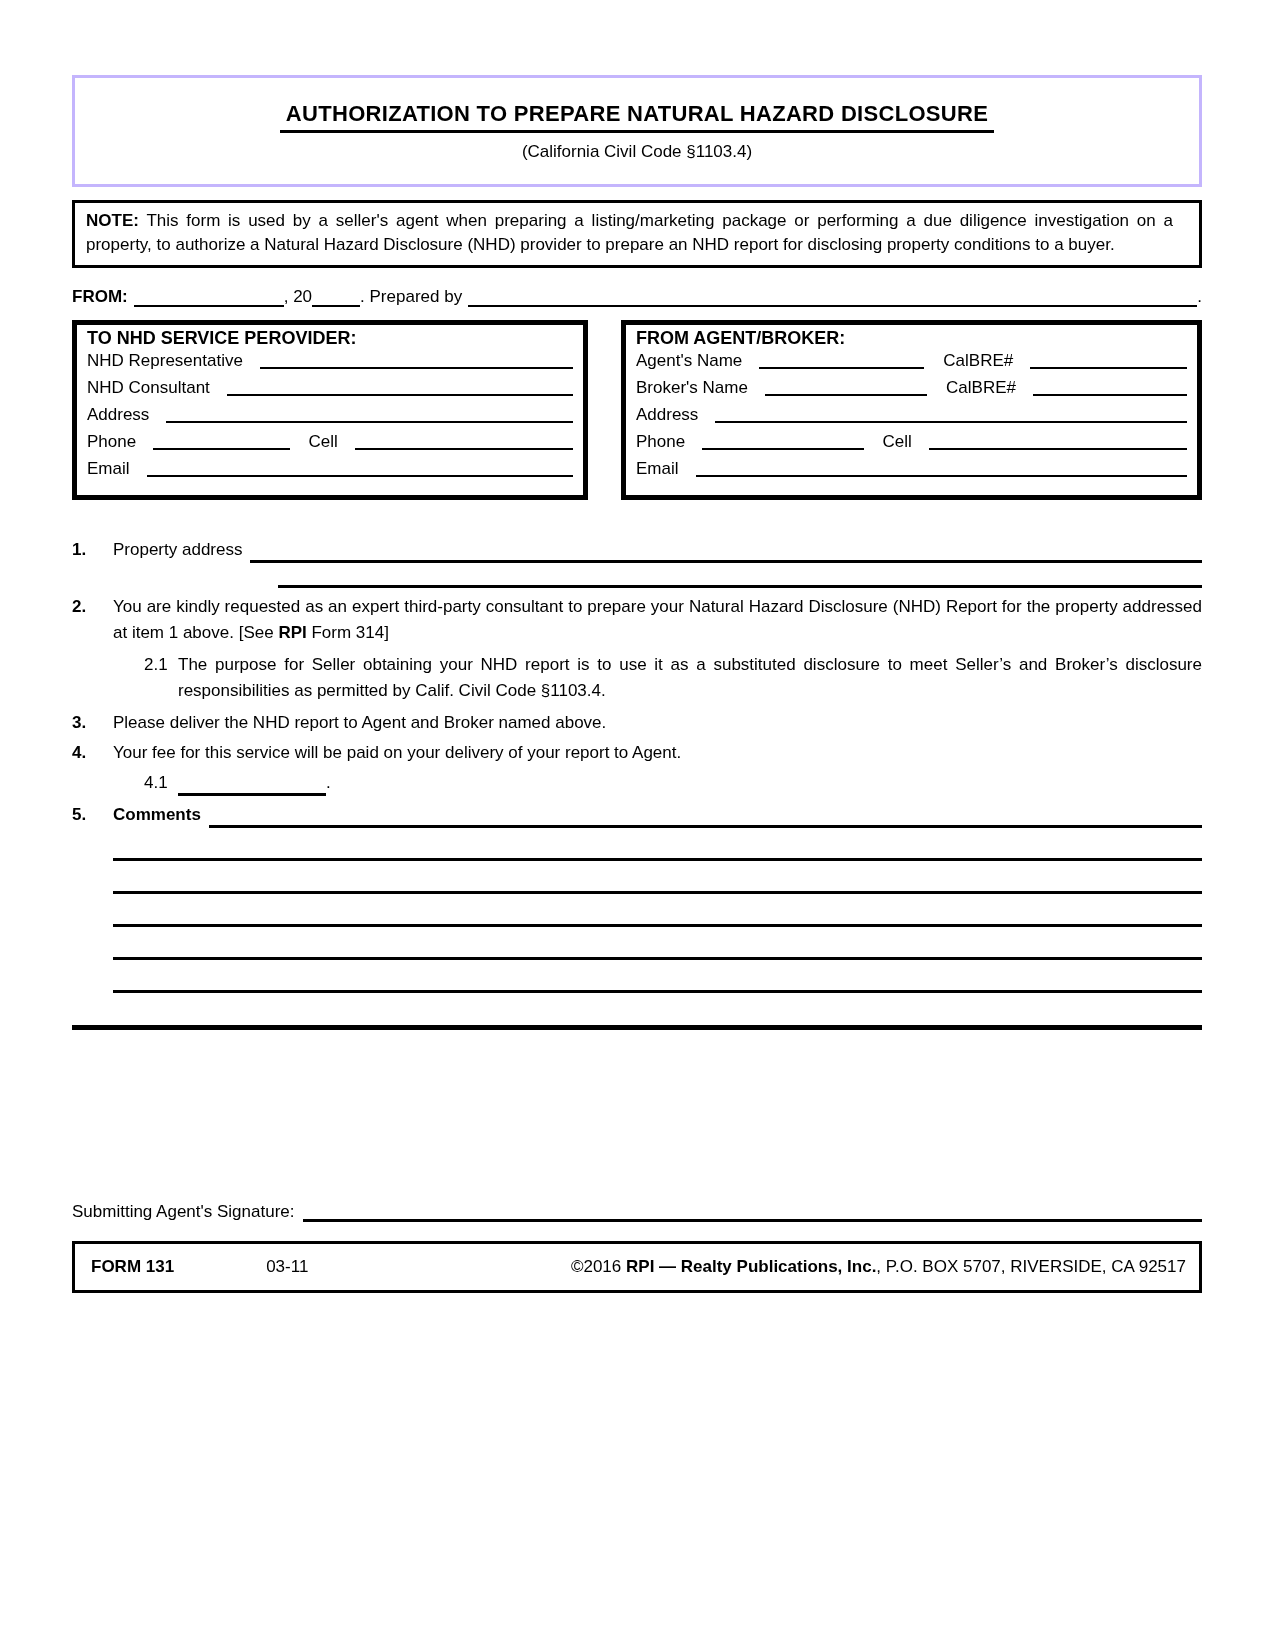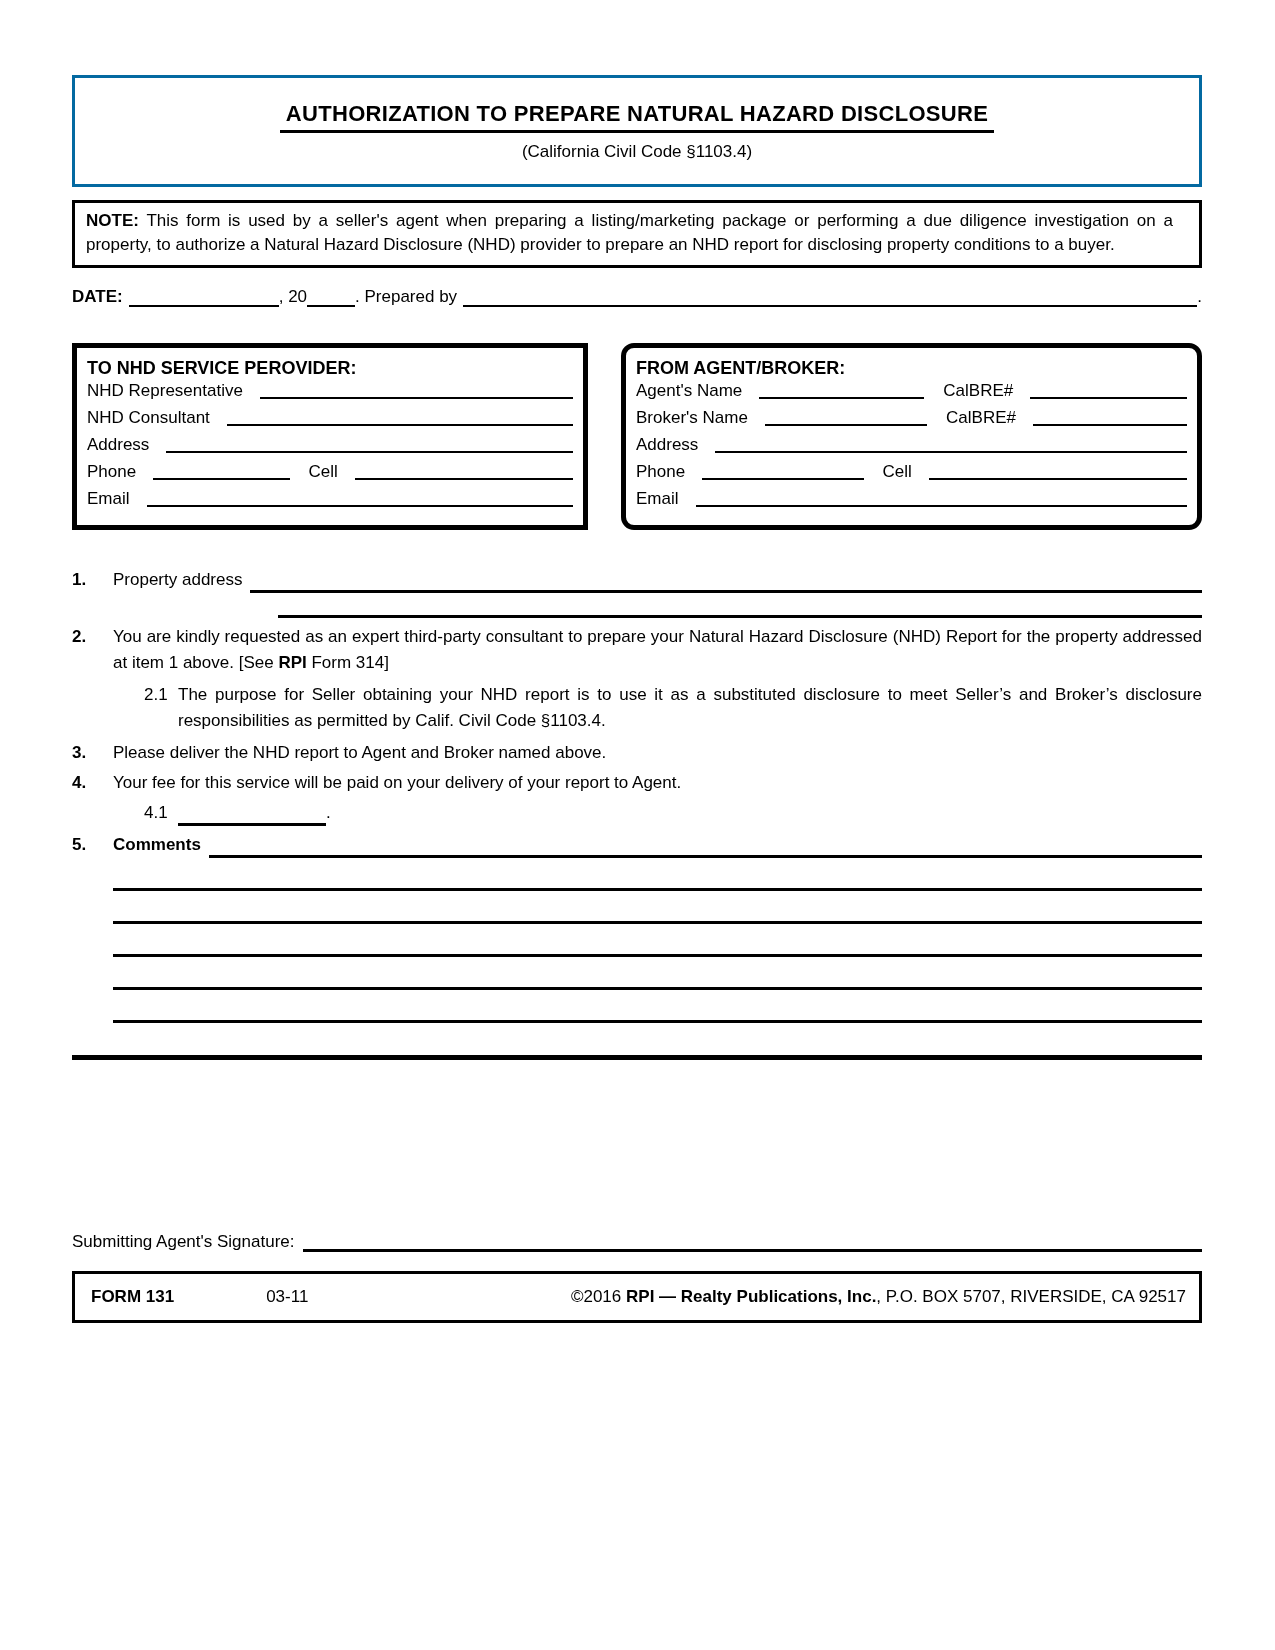--- a/index.html
+++ b/index.html
@@ -12,21 +12,21 @@
     color: #000000;
     font-family: "Liberation Sans", sans-serif;
     font-size: 17px;
     padding: 75px 73px 0 72px;
     overflow: hidden;
   }
   .bold { font-weight: bold; }
 
   
   .title-box {
-    border: 3px solid #0369a1;
+    border: 3px solid #c4b5fd;
     height: 112px;
     display: flex;
     flex-direction: column;
     align-items: center;
     justify-content: center;
   }
   .form-title {
     font-size: 22px;
     font-weight: bold;
     letter-spacing: 0.3px;
@@ -53,23 +53,23 @@
   .date-row {
     display: flex;
     align-items: flex-end;
     margin-top: 15px;
     height: 24px;
     white-space: nowrap;
   }
 
   
   .boxes-row { display: flex; margin-top: 13px; gap: 33px; }
-  .party-box { border: 5px solid #000; padding: 7px 10px 9px 10px; margin-top: 23px; }
+  .party-box { border: 5px solid #000; padding: 0 10px 9px 10px; }
   .party-box.left { width: 516px; flex: none; }
-  .party-box.right { flex: 1 1 auto; border-radius: 13px; }
+  .party-box.right { flex: 1 1 auto; }
   .party-heading { font-size: 18px; font-weight: bold; line-height: 26px; }
   .frow { display: flex; align-items: flex-start; height: 27px; white-space: nowrap; gap: 9px; }
   .frow .lbl { padding-right: 8px; }
   .frow .mid-lbl { padding: 0 8px 0 10px; }
 
   
   .items { margin-top: 37px; line-height: 26px; }
   .item { display: flex; }
   .item .num { width: 41px; flex: none; font-weight: bold; }
   .item .body { flex: 1 1 auto; }
@@ -115,21 +115,21 @@
     <div class="form-title">AUTHORIZATION TO PREPARE NATURAL HAZARD DISCLOSURE</div>
     <div class="form-subtitle">(California Civil Code §1103.4)</div>
   </div>
 
   <div class="note-box">
     <span class="bold">NOTE:</span>
     <span>This form is used by a seller's agent when preparing a listing/marketing package or performing a due diligence investigation on a property, to authorize a Natural Hazard Disclosure (NHD) provider to prepare an NHD report for disclosing property conditions to a buyer.</span>
   </div>
 
   <div class="date-row">
-    <span class="bold">DATE:</span>
+    <span class="bold">FROM:</span>
     <span class="blank" style="width:150px; margin-left:6px;"></span>
     <span>, 20</span>
     <span class="blank" style="width:48px;"></span>
     <span style="padding-right:6px;">. Prepared by</span>
     <span class="blank grow"></span>
     <span>.</span>
   </div>
 
   <div class="boxes-row">
 

